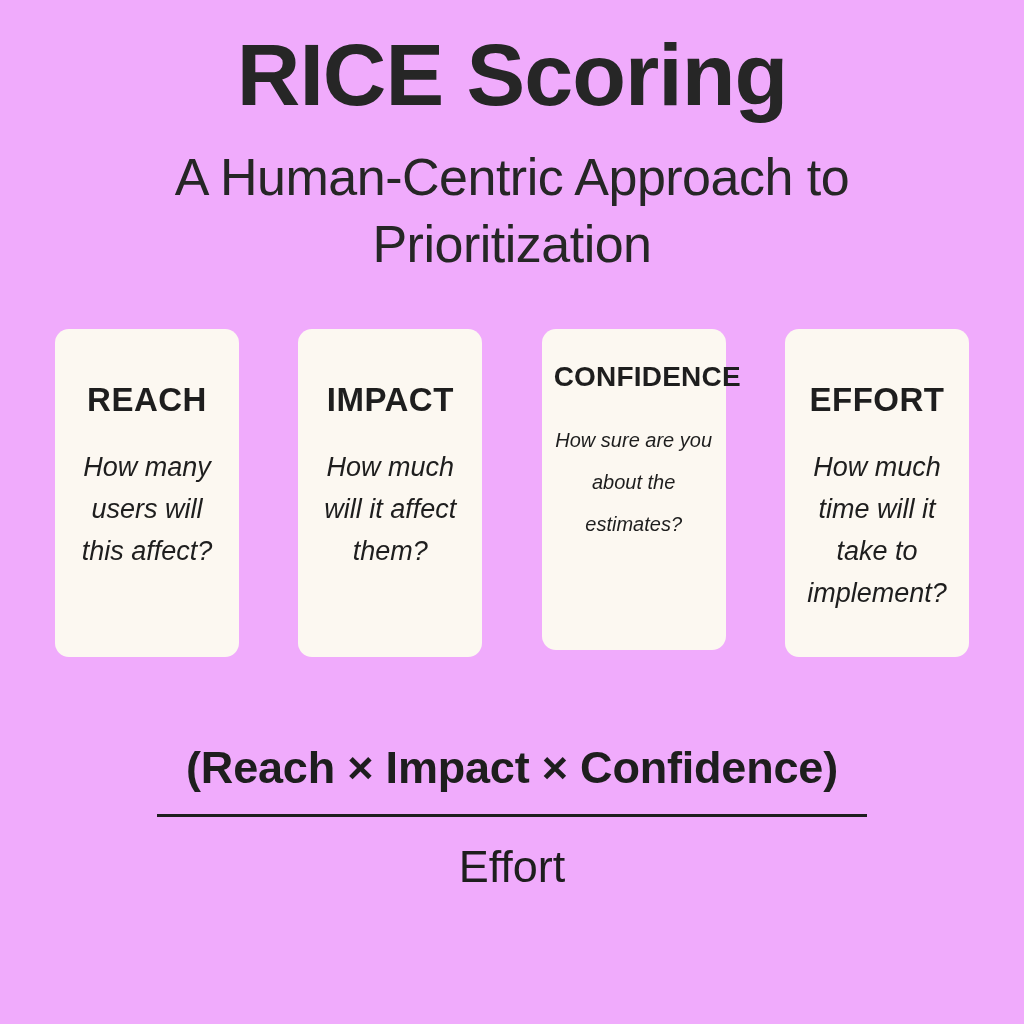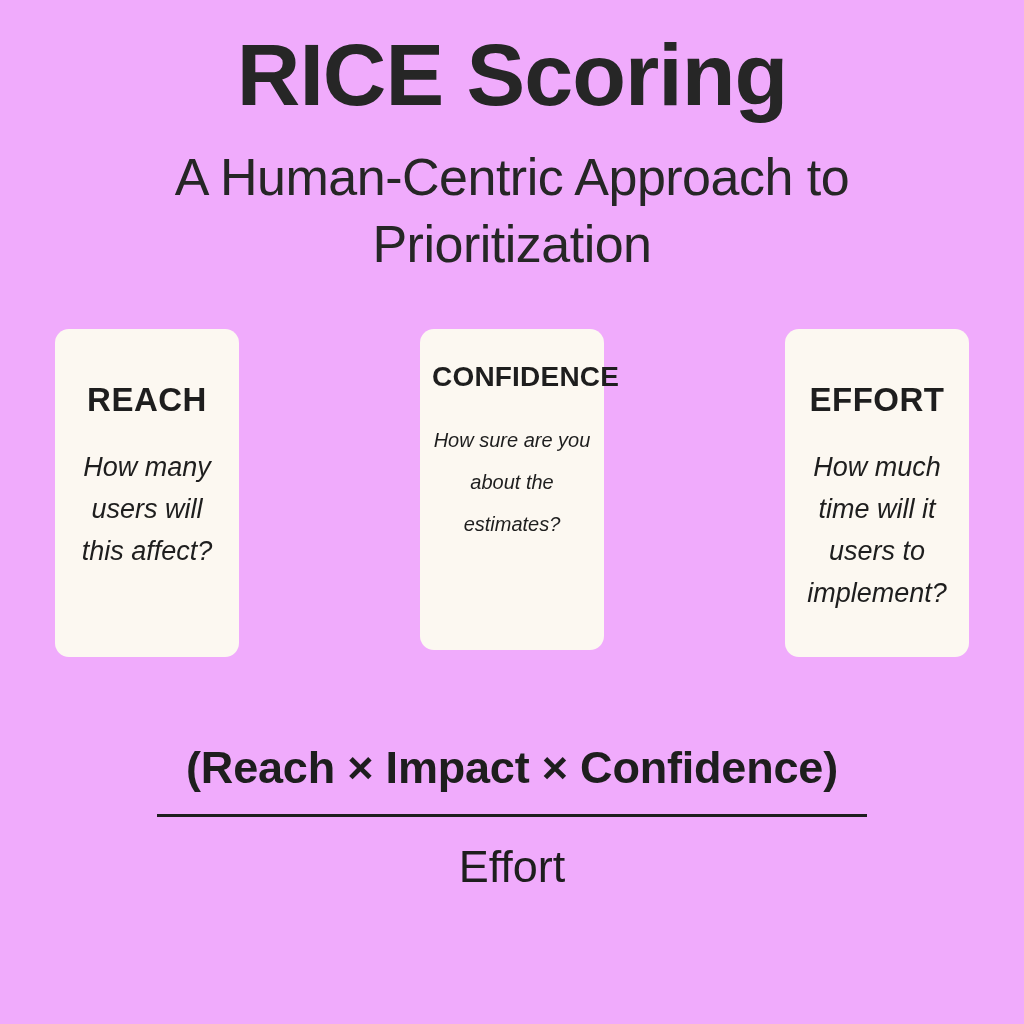--- a/index.html
+++ b/index.html
@@ -152,29 +152,33 @@
     <h2 class="subtitle">A Human-Centric Approach to Prioritization</h2>
   </div>
 
   <div class="cards">
 
     <div class="card card-reach">
       <div class="card-heading">REACH</div>
       <div class="card-body">How many users will this affect?</div>
     </div>
 
+    <div class="card card-impact">
+      <div class="card-heading">IMPACT</div>
+      <div class="card-body">How much will it affect them?</div>
+    </div>
 
     <div class="card card-confidence">
       <div class="card-heading">CONFIDENCE</div>
       <div class="card-body">How sure are you about the estimates?</div>
     </div>
 
     <div class="card card-effort">
       <div class="card-heading">EFFORT</div>
-      <div class="card-body">How much time will it users to implement?</div>
+      <div class="card-body">How much time will it take to implement?</div>
     </div>
 
   </div>
 
   <div class="formula">
     <div class="formula-numerator">(Reach × Impact × Confidence)</div>
     <div class="formula-bar"></div>
     <div class="formula-denominator">Effort</div>
   </div>
 

